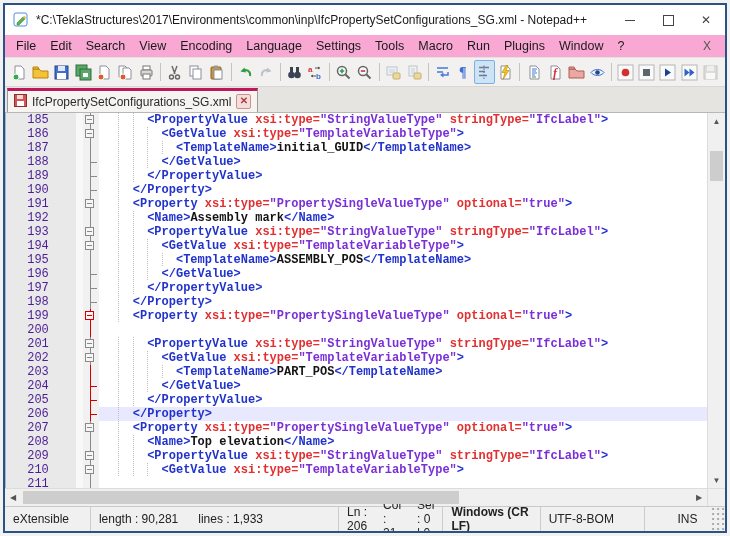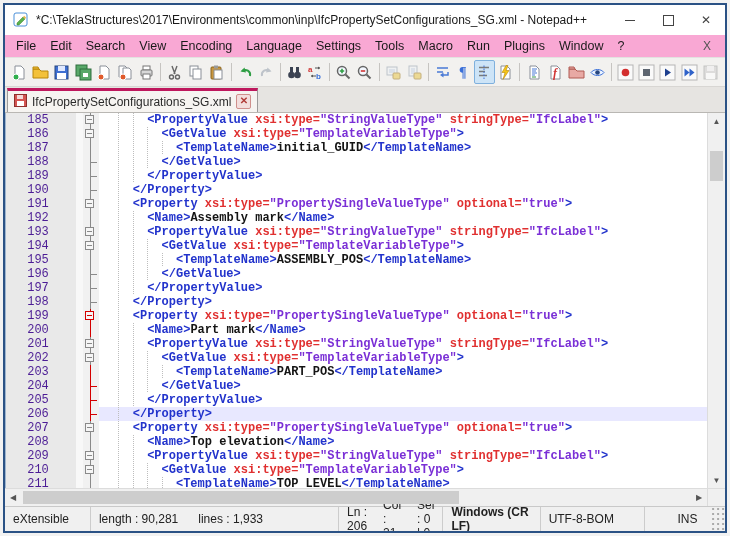--- a/index.html
+++ b/index.html
@@ -491,21 +491,20 @@
               <i class="bx"></i>
             </span>
             <span class="ct"><span class="ind"></span><span class="ind g"></span><span class="tg">&lt;Property</span> <span class="at">xsi:type=</span><span class="vq">"PropertySingleValueType"</span> <span class="at">optional=</span><span class="vq">"true"</span><span class="tg">&gt;</span></span>
           </div>
           <div class="crow">
             <span class="ln">200</span>
             <span class="bm"></span>
             <span class="fm red">
               <i class="vl"></i>
             </span>
-            <span class="ct"><span class="ind"></span><span class="ind g"></span><span class="ind g"></span><span class="tg">&lt;Name</span><span class="tg">&gt;</span><span class="tx">Part mark</span><span class="tg">&lt;/Name</span><span class="tg">&gt;</span></span>
           </div>
           <div class="crow">
             <span class="ln">201</span>
             <span class="bm"></span>
             <span class="fm">
               <i class="vl"></i>
               <i class="bx"></i>
             </span>
             <span class="ct"><span class="ind"></span><span class="ind g"></span><span class="ind g"></span><span class="tg">&lt;PropertyValue</span> <span class="at">xsi:type=</span><span class="vq">"StringValueType"</span> <span class="at">stringType=</span><span class="vq">"IfcLabel"</span><span class="tg">&gt;</span></span>
           </div>
@@ -587,21 +586,20 @@
               <i class="bx"></i>
             </span>
             <span class="ct"><span class="ind"></span><span class="ind g"></span><span class="ind g"></span><span class="ind g"></span><span class="tg">&lt;GetValue</span> <span class="at">xsi:type=</span><span class="vq">"TemplateVariableType"</span><span class="tg">&gt;</span></span>
           </div>
           <div class="crow">
             <span class="ln">211</span>
             <span class="bm"></span>
             <span class="fm">
               <i class="vl"></i>
             </span>
-            <span class="ct"><span class="ind"></span><span class="ind g"></span><span class="ind g"></span><span class="ind g"></span><span class="ind g"></span><span class="tg">&lt;TemplateName</span><span class="tg">&gt;</span><span class="tx">TOP_LEVEL</span><span class="tg">&lt;/TemplateName</span><span class="tg">&gt;</span></span>
           </div>
         </div>
       <div class="vscroll">
         <div class="sarrow">▲</div>
         <div class="vtrack">
           <div class="vthumb"></div>
         </div>
         <div class="sarrow">▼</div>
       </div>
     </div>

